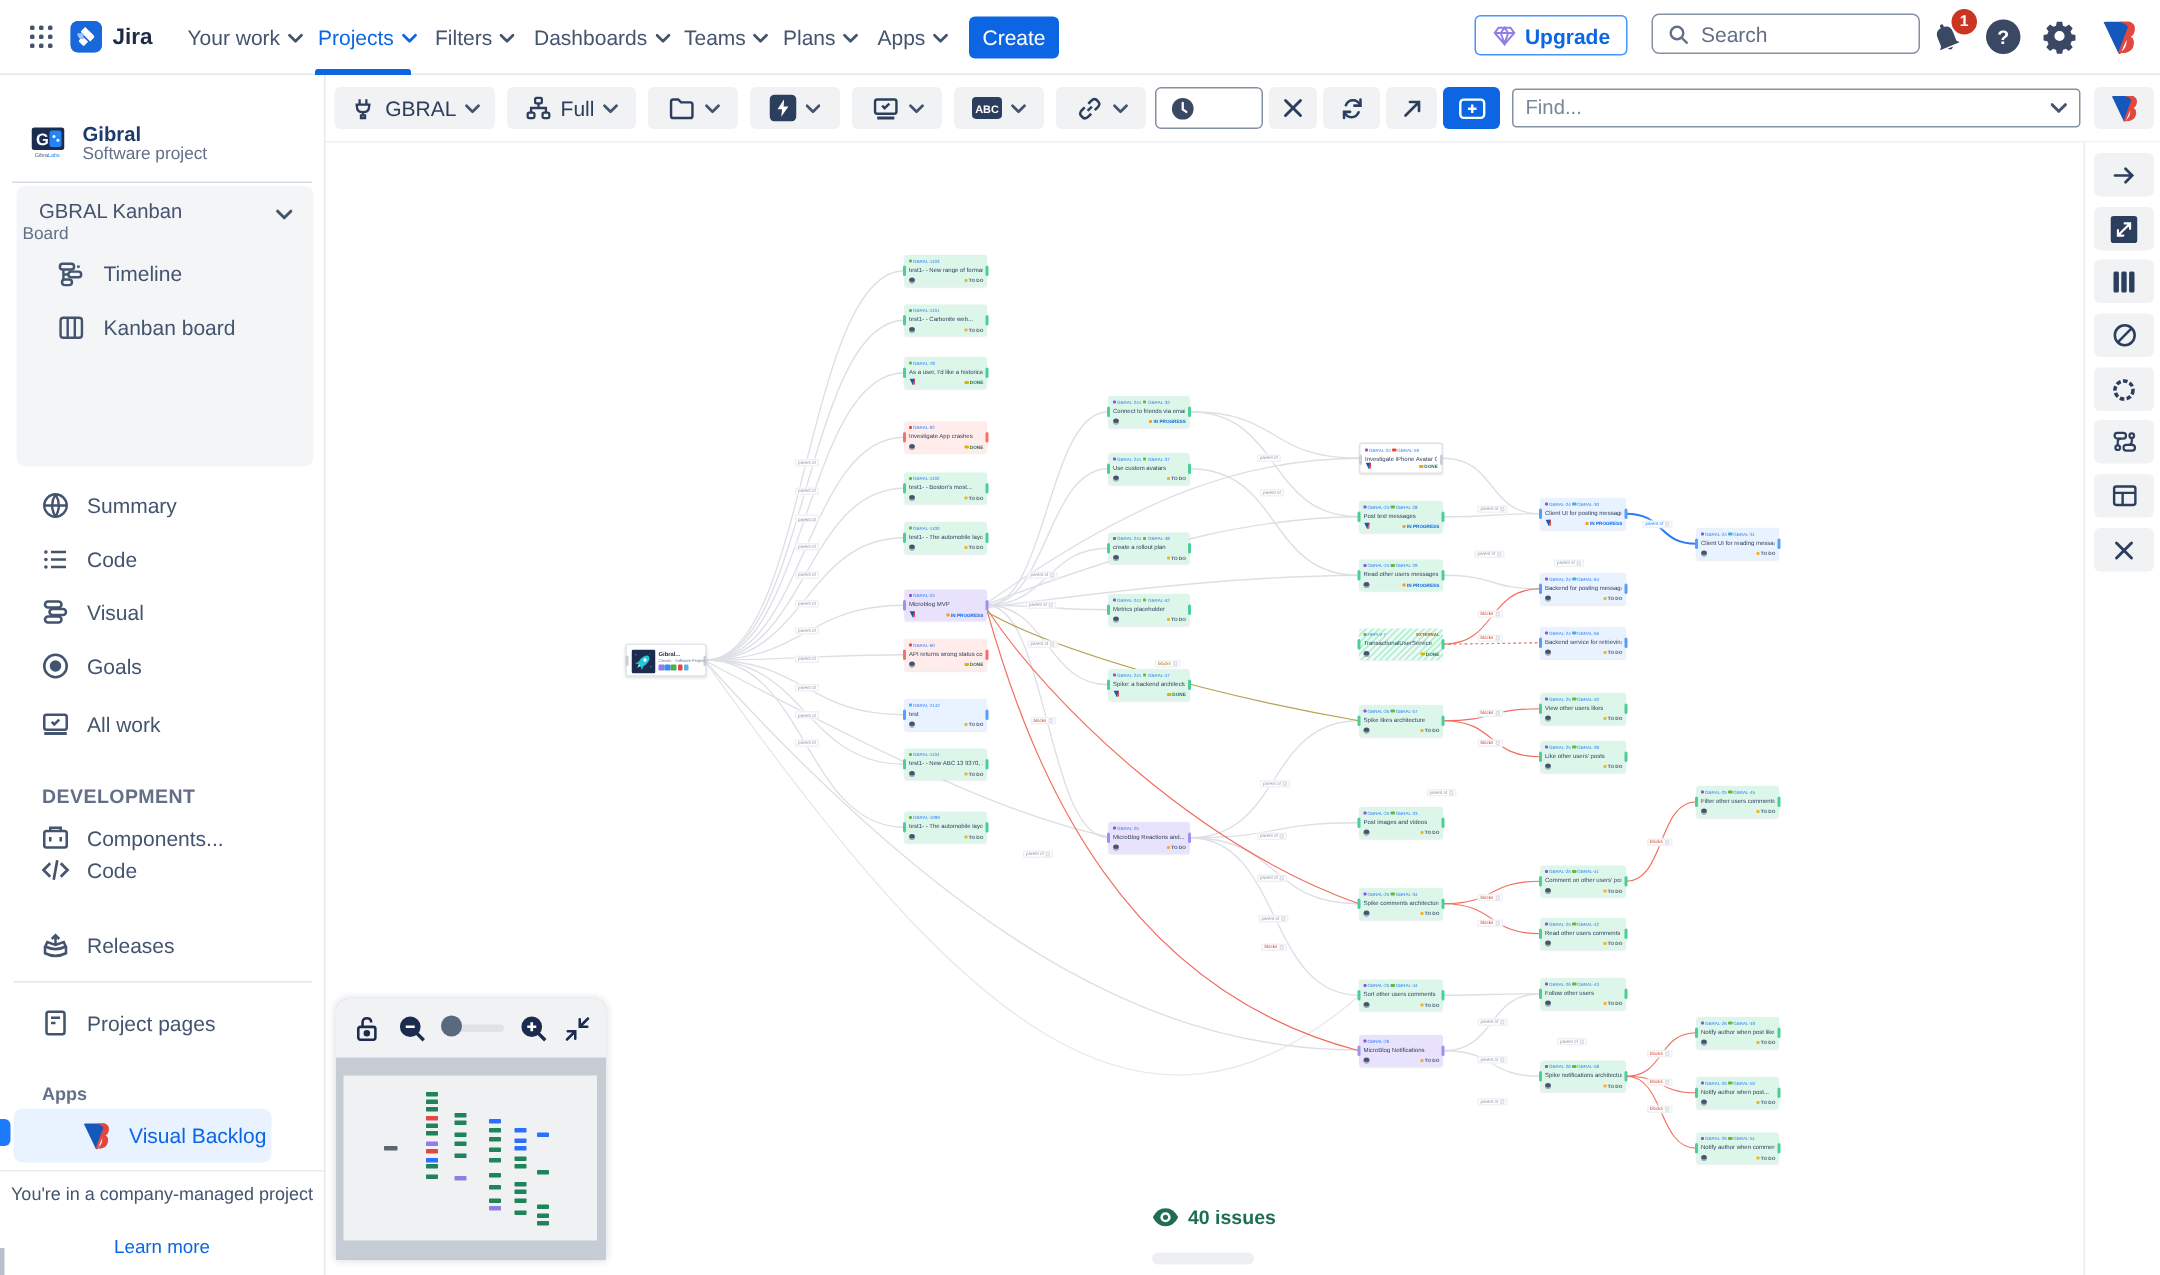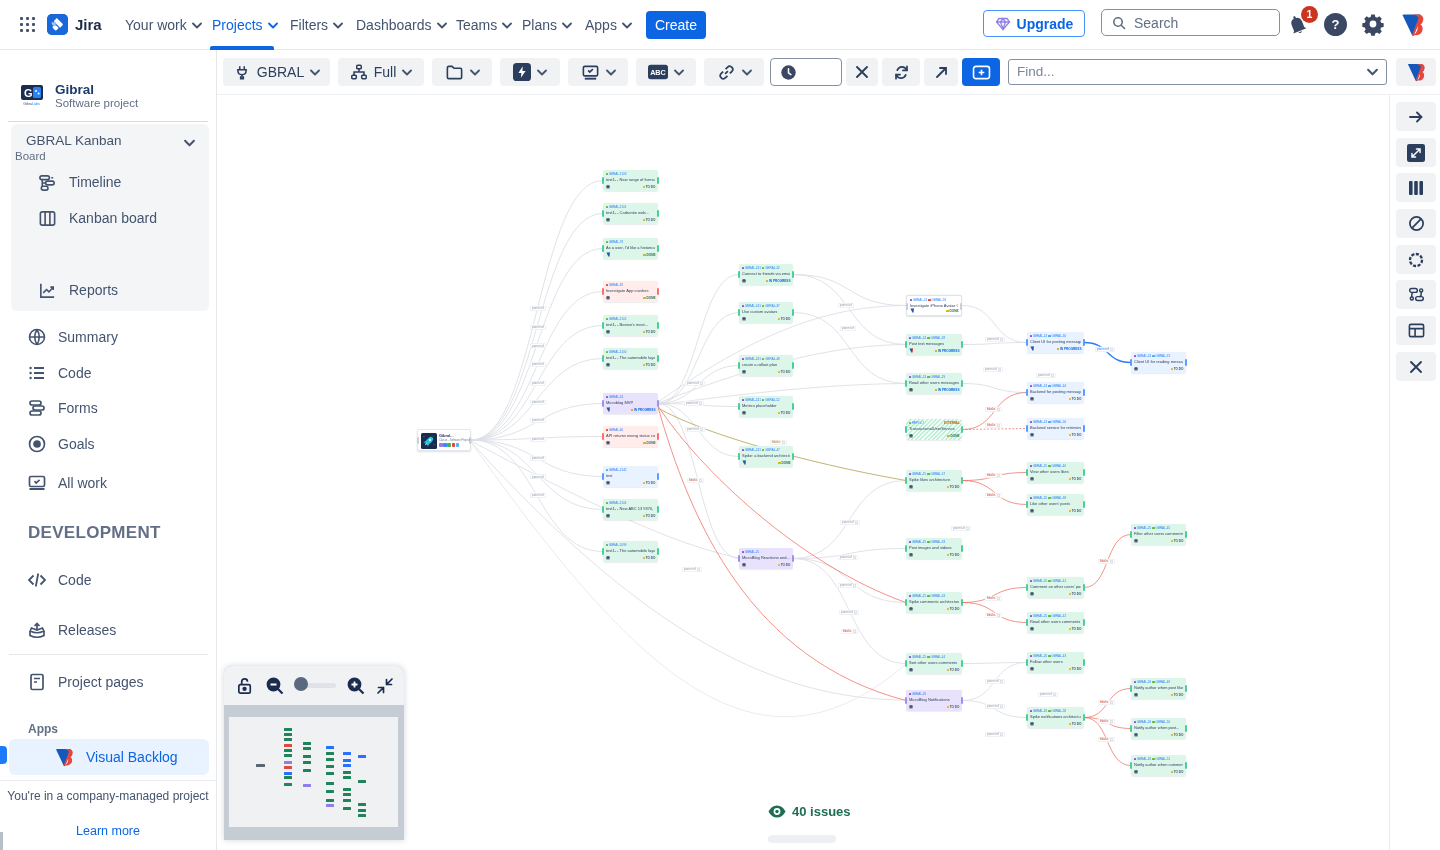--- a/index.html
+++ b/index.html
@@ -29,23 +29,23 @@
 .sb .pname{position:absolute;left:55px;top:32px;font-size:13.5px;font-weight:bold;color:#1d3a6d}
 .sb .psub{position:absolute;left:55px;top:47px;font-size:11.5px;color:#626f86}
 .sb .div1{position:absolute;left:8px;top:71px;width:200px;height:1px;background:#d5dbe1}
 .bpanel{position:absolute;left:11px;top:74px;width:198px;height:187px;background:#f4f5f7;border-radius:6px}
 .bpanel .bt1{position:absolute;left:15px;top:9px;font-size:13.5px;color:#44546f;font-weight:500}
 .bpanel .bt2{position:absolute;left:4px;top:26px;font-size:11.5px;color:#626f86}
 .bpanel .bchv{position:absolute;right:14px;top:15px}
 .sbi{position:absolute;left:0;width:217px;height:36px;display:flex;align-items:center;color:#44546f;font-size:14px;font-weight:500}
 .sbi svg{position:absolute;left:27px}
 .sbi span{position:absolute;left:58px}
-.sechd{position:absolute;left:28px;font-size:17px;font-weight:bold;color:#626f86;letter-spacing:.3px}
+.sechd{position:absolute;left:28px;font-size:13px;font-weight:bold;color:#626f86;letter-spacing:.3px}
 .div2{position:absolute;left:9px;top:604px;width:199px;height:1px;background:#e4e6ea}
-.vbrow{position:absolute;left:9px;top:689px;width:200px;height:36px;background:#e9f2ff;border-radius:6px}
+.vbrow{position:absolute;left:9px;top:689px;width:172px;height:36px;background:#e9f2ff;border-radius:6px}
 .vbrow svg{position:absolute;left:45px;top:8px}
 .vbrow span{position:absolute;left:77px;top:10px;font-size:14px;font-weight:500;color:#0c66e4}
 .vbpill{position:absolute;left:0px;top:696px;width:7px;height:18px;background:#1d7afc;border-radius:0 4px 4px 0}
 .sbfoot{position:absolute;left:0;top:730px;width:216px;height:70px;border-top:1px solid #e9ebee}
 .sbf1{position:absolute;left:0;top:8px;width:216px;text-align:center;font-size:12px;color:#44546f}
 .sbf2{position:absolute;left:0;top:43px;width:216px;text-align:center;font-size:12.5px;color:#0c66e4;font-weight:500}
 .scrb{position:absolute;left:0;top:832px;width:3px;height:18px;background:#b7bfca;z-index:60}
 
 .tb{position:absolute;left:217px;top:50px;width:1223px;height:45px;background:#fff;z-index:30;border-bottom:1px solid #eef0f3}
 .tbb{position:absolute;top:8px;height:28px;background:#f1f2f4;border-radius:4px;display:flex;align-items:center;justify-content:center;gap:6px;color:#2c3e5d;font-size:14px;font-weight:500}
@@ -1051,28 +1051,20 @@
           </svg>
           <span>Timeline</span>
         </div>
     <div class="sbi" style="top:76px">
           <svg width="19" height="19" viewBox="0 0 20 20" fill="none" stroke="#44546f" stroke-width="1.7">
             <rect x="2.5" y="3" width="15" height="14" rx="2"></rect>
             <path d="M7.5 3 L7.5 17 M12.5 3 L12.5 17"></path>
           </svg>
           <span>Kanban board</span>
         </div>
-    <div class="sbi" style="top:148px">
-          <svg width="19" height="19" viewBox="0 0 20 20" fill="none" stroke="#44546f" stroke-width="1.7">
-            <path d="M3 3 L3 17 L17 17"></path>
-            <path d="M5.5 12.5 L9 9 L11.5 11.5 L16 6.5"></path>
-            <path d="M13 6.5 L16 6.5 L16 9.5" fill="none"></path>
-          </svg>
-          <span>Reports</span>
-        </div>
   </div>
   <div class="sbi" style="top:269px">
         <svg width="20" height="20" viewBox="0 0 20 20" fill="none" stroke="#44546f" stroke-width="1.6">
           <circle cx="10" cy="10" r="7.5"></circle>
           <path d="M2.5 10 L17.5 10 M10 2.5 Q14.5 10 10 17.5 M10 2.5 Q5.5 10 10 17.5"></path>
         </svg>
         <span>Summary</span>
       </div>
   <div class="sbi" style="top:305px">
         <svg width="20" height="20" viewBox="0 0 20 20" fill="none" stroke="#44546f" stroke-width="1.8">
@@ -1084,38 +1076,45 @@
           </g>
         </svg>
         <span>Code</span>
       </div>
   <div class="sbi" style="top:340px">
         <svg width="20" height="20" viewBox="0 0 20 20" fill="none" stroke="#44546f" stroke-width="1.7">
           <rect x="3" y="3" width="11" height="4" rx="2"></rect>
           <rect x="6" y="8" width="11" height="4" rx="2"></rect>
           <rect x="3" y="13" width="11" height="4" rx="2"></rect>
         </svg>
-        <span>Forms</span>
+        <span>Visual</span>
       </div>
   <div class="sbi" style="top:376px">
         <svg width="20" height="20" viewBox="0 0 20 20" fill="none" stroke="#44546f" stroke-width="1.7">
           <circle cx="10" cy="10" r="7.5"></circle>
           <circle cx="10" cy="10" r="3" fill="#44546f"></circle>
         </svg>
         <span>Goals</span>
       </div>
   <div class="sbi" style="top:415px">
         <svg width="20" height="20" viewBox="0 0 20 20" fill="none" stroke="#44546f" stroke-width="1.7">
           <rect x="2.5" y="3.5" width="15" height="10" rx="1.5"></rect>
           <path d="M2.5 16 L17.5 16" stroke-width="2"></path>
           <path d="M7.5 8.2 L9.2 10 L12.5 6.8"></path>
         </svg>
         <span>All work</span>
       </div>
   <div class="sechd" style="top:473px">DEVELOPMENT</div>
+  <div class="sbi" style="top:491px">
+        <svg width="20" height="20" viewBox="0 0 20 20" fill="none" stroke="#44546f" stroke-width="1.7">
+          <rect x="2.5" y="5" width="15" height="11" rx="1.5"></rect>
+          <path d="M6.5 5 L6.5 2.8 L13.5 2.8 L13.5 5 M6.5 9 L6.5 12 M13.5 9 L13.5 12"></path>
+        </svg>
+        <span>Components...</span>
+      </div>
   <div class="sbi" style="top:512px">
         <svg width="20" height="20" viewBox="0 0 20 20" fill="none" stroke="#44546f" stroke-width="1.8">
           <path d="M6.5 5.5 L2 10 L6.5 14.5 M13.5 5.5 L18 10 L13.5 14.5 M11.2 3.5 L8.8 16.5"></path>
         </svg>
         <span>Code</span>
       </div>
   <div class="sbi" style="top:562px">
         <svg width="20" height="20" viewBox="0 0 20 20" fill="none" stroke="#44546f" stroke-width="1.7">
           <path d="M3 11 L3 15.5 Q10 19 17 15.5 L17 11"></path>
           <path d="M3.2 11 Q10 14.5 16.8 11 L15.5 8 L10 10 L4.5 8 Z"></path>

